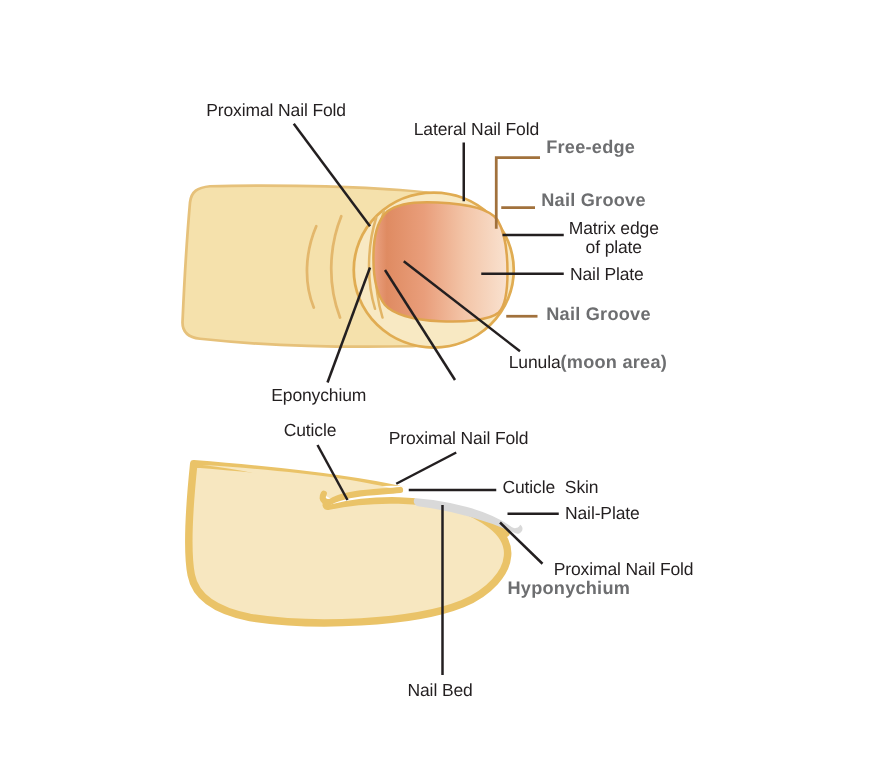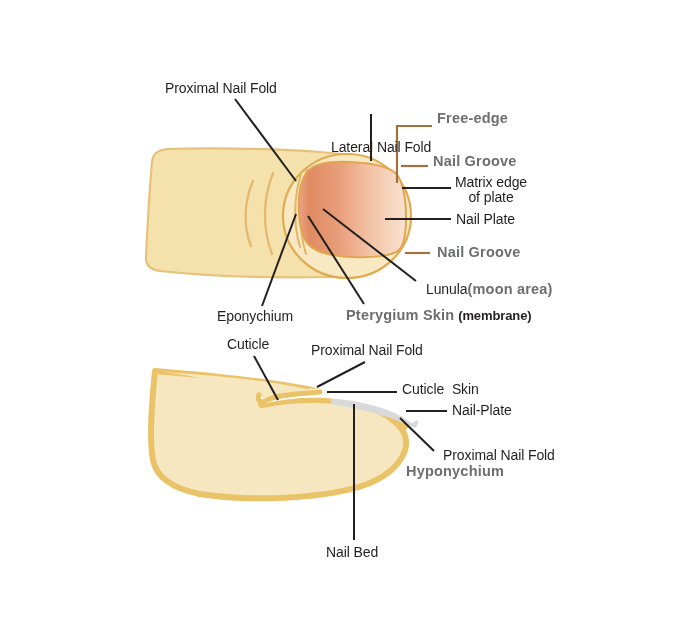--- a/index.html
+++ b/index.html
@@ -81,36 +81,33 @@
     </g>
 
     <g stroke="#A1713C" stroke-width="2.2" fill="none">
       <path d="M 432,126 L 397,126 L 397,183"></path>
       <line x1="401" y1="166" x2="428" y2="166"></line>
       <line x1="405" y1="253" x2="430" y2="253"></line>
     </g>
   </svg>
 
   <div class="lbl" style="left:165px; top:81px;">Proximal Nail Fold</div>
-  <div class="lbl" style="left:331px; top:96px;margin-top:44px;">Lateral Nail Fold</div>
+  <div class="lbl" style="left:331px; top:96px;">Lateral Nail Fold</div>
   <div class="lbl gray-bold" style="left:437px; top:111px;">Free-edge</div>
   <div class="lbl gray-bold" style="left:433px; top:154px;">Nail Groove</div>
   <div class="lbl two-line" style="left:452px; top:175px;">
     <div>Matrix edge</div>
     <div>of plate</div>
   </div>
   <div class="lbl" style="left:456px; top:212px;">Nail Plate</div>
   <div class="lbl gray-bold" style="left:437px; top:245px;">Nail Groove</div>
-  <div class="lbl" style="left:407px; top:282px;margin-left:19px;">
+  <div class="lbl" style="left:407px; top:282px;">
     <span>Lunula</span><span class="gray-bold-part">(moon area)</span>
   </div>
   <div class="lbl" style="left:217px; top:309px;">Eponychium</div>
-  <div class="lbl" style="left:346px; top:308px;">
-    <span class="gray-bold-part">Pterygium Skin</span> <span class="black-bold-part">(membrane)</span>
-  </div>
   <div class="lbl" style="left:227px; top:337px;">Cuticle</div>
   <div class="lbl" style="left:311px; top:343px;">Proximal Nail Fold</div>
   <div class="lbl wide-words" style="left:402px; top:382px;">Cuticle Skin</div>
   <div class="lbl" style="left:452px; top:403px;text-align:right;">Nail-Plate</div>
   <div class="lbl" style="left:443px; top:448px;">Proximal Nail Fold</div>
   <div class="lbl gray-bold" style="left:406px; top:464px;">Hyponychium</div>
   <div class="lbl" style="left:326px; top:545px;">Nail Bed</div>
 
 </div>
 

